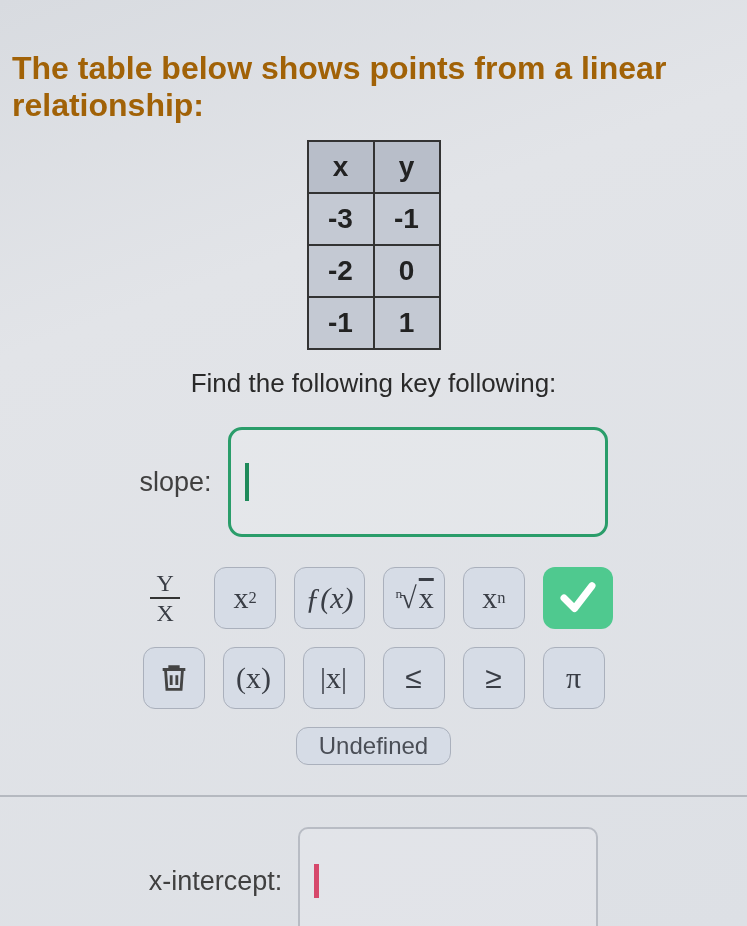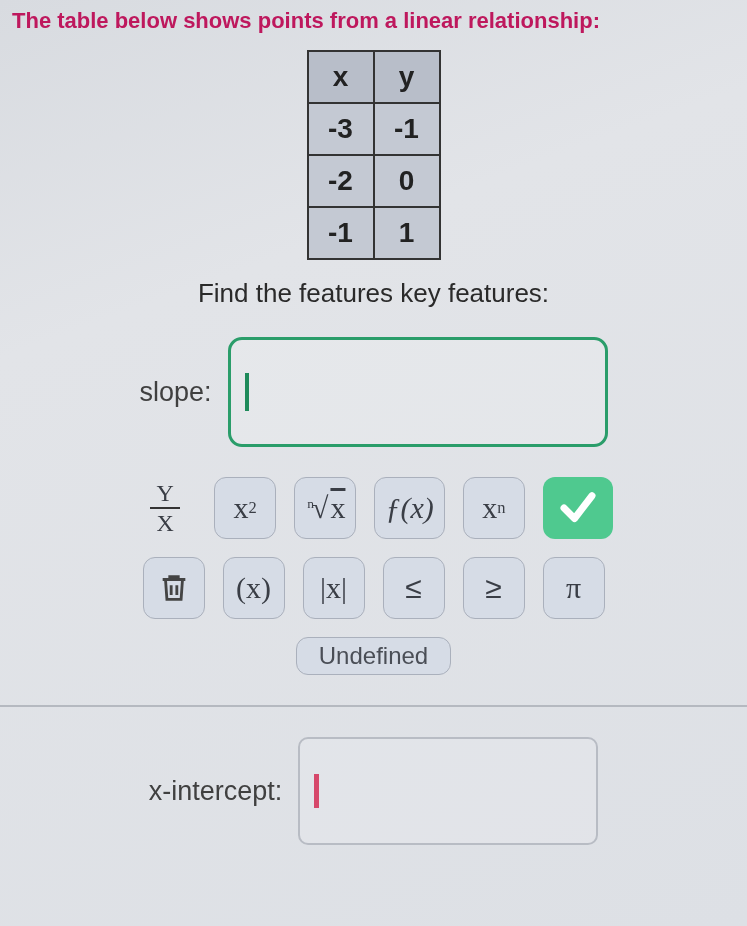--- a/index.html
+++ b/index.html
@@ -7,23 +7,24 @@
     width: 747px;
     height: 926px;
     background: linear-gradient(160deg, #d8dbe0 0%, #e2e4e8 30%, #dde0e5 100%);
     font-family: Arial, Helvetica, sans-serif;
     color: #2a2a2a;
     overflow: hidden;
     position: relative;
   }
   .prompt {
     padding: 8px 12px 4px 12px;
-    font-size: 22px;
-    font-weight: bold;
-    color: #be185d;
+    font-size: 32px;
+    font-weight: bold;
+    color: #a16207;
+    margin-top: 42px;
   }
   .data-table {
     margin: 12px auto 18px auto;
     border-collapse: collapse;
     background: #c9cdd6;
   }
   .data-table td, .data-table th {
     border: 2px solid #333;
     width: 66px;
     height: 52px;
@@ -177,44 +178,44 @@
     <td>-2</td>
     <td>0</td>
   </tr>
   <tr>
     <td>-1</td>
     <td>1</td>
   </tr>
 </tbody>
   </table>
 
-<div class="subprompt">Find the features key features:</div>
+<div class="subprompt">Find the following key following:</div>
 
 <div class="input-row">
   <div class="input-label">slope:</div>
   <div class="answer-box">
     <div class="cursor"></div>
   </div>
 </div>
 
 <div class="keypad">
   <div class="key-row">
     <div class="key fraction-key">
       <span>Y</span>
       <span class="bar"></span>
       <span>X</span>
     </div>
     <div class="key" style="font-family:'Times New Roman',serif;">
       <span>x</span>
         <span class="sup">2</span>
     </div>
+    <div class="key" style="font-family:'Times New Roman',serif;font-style:italic;">ƒ(x)</div>
     <div class="key" style="font-family:'Times New Roman',serif;">
       <span class="radical"><span class="idx">n</span><span>√</span><span style="text-decoration:overline;padding-left:2px;">x</span></span>
     </div>
-    <div class="key" style="font-family:'Times New Roman',serif;font-style:italic;">ƒ(x)</div>
     <div class="key" style="font-family:'Times New Roman',serif;">
       <span>x</span>
         <span class="sub">n</span>
     </div>
     <div class="key check">
       <svg viewBox="0 0 24 24" width="42" height="42">
           <path d="M4 12 L10 18 L20 5" fill="none" stroke="#fff" stroke-width="4" stroke-linecap="round" stroke-linejoin="round"></path>
         </svg>
     </div>
   </div>

